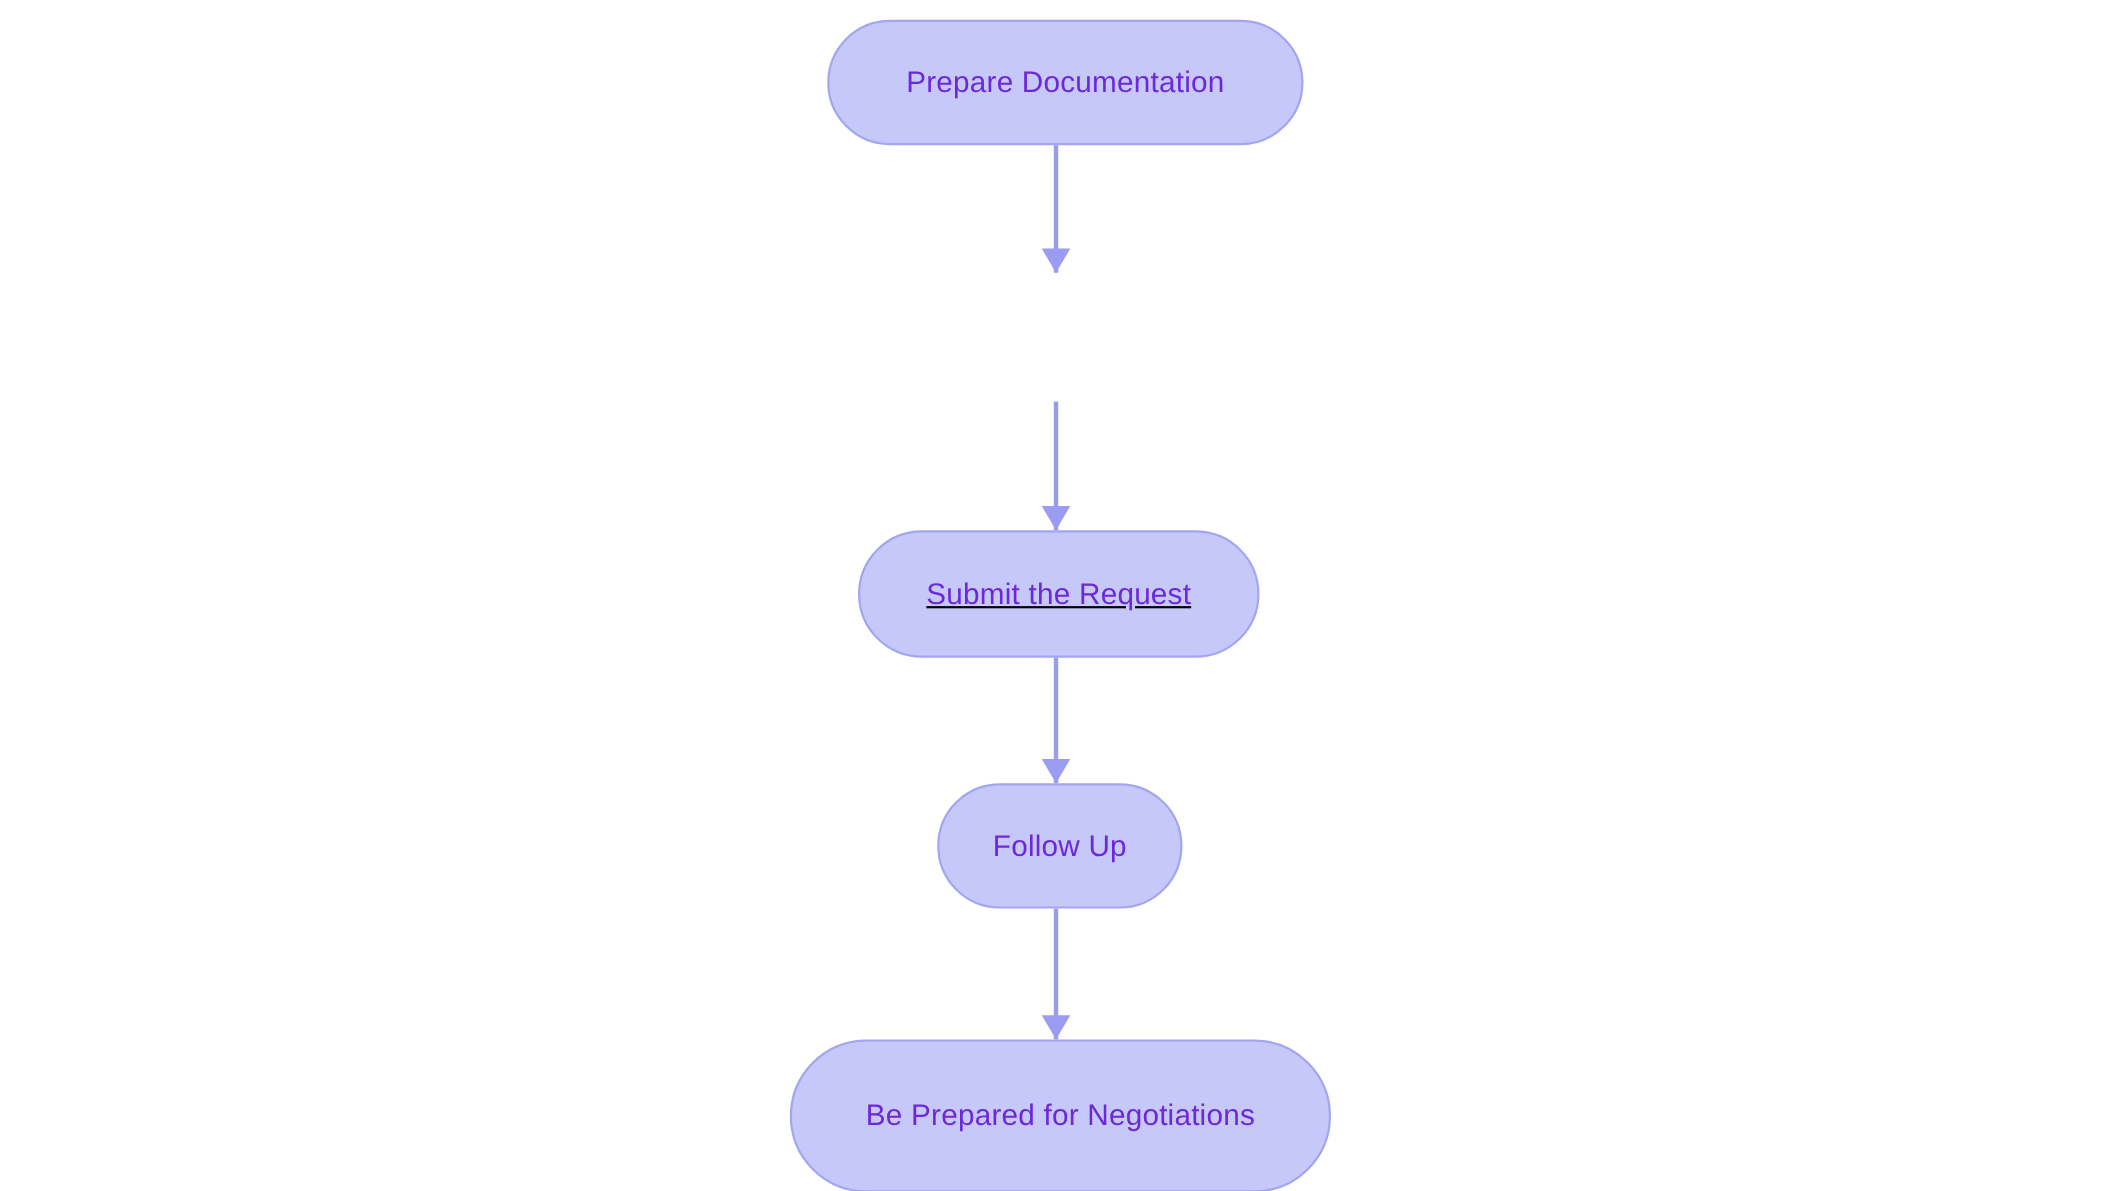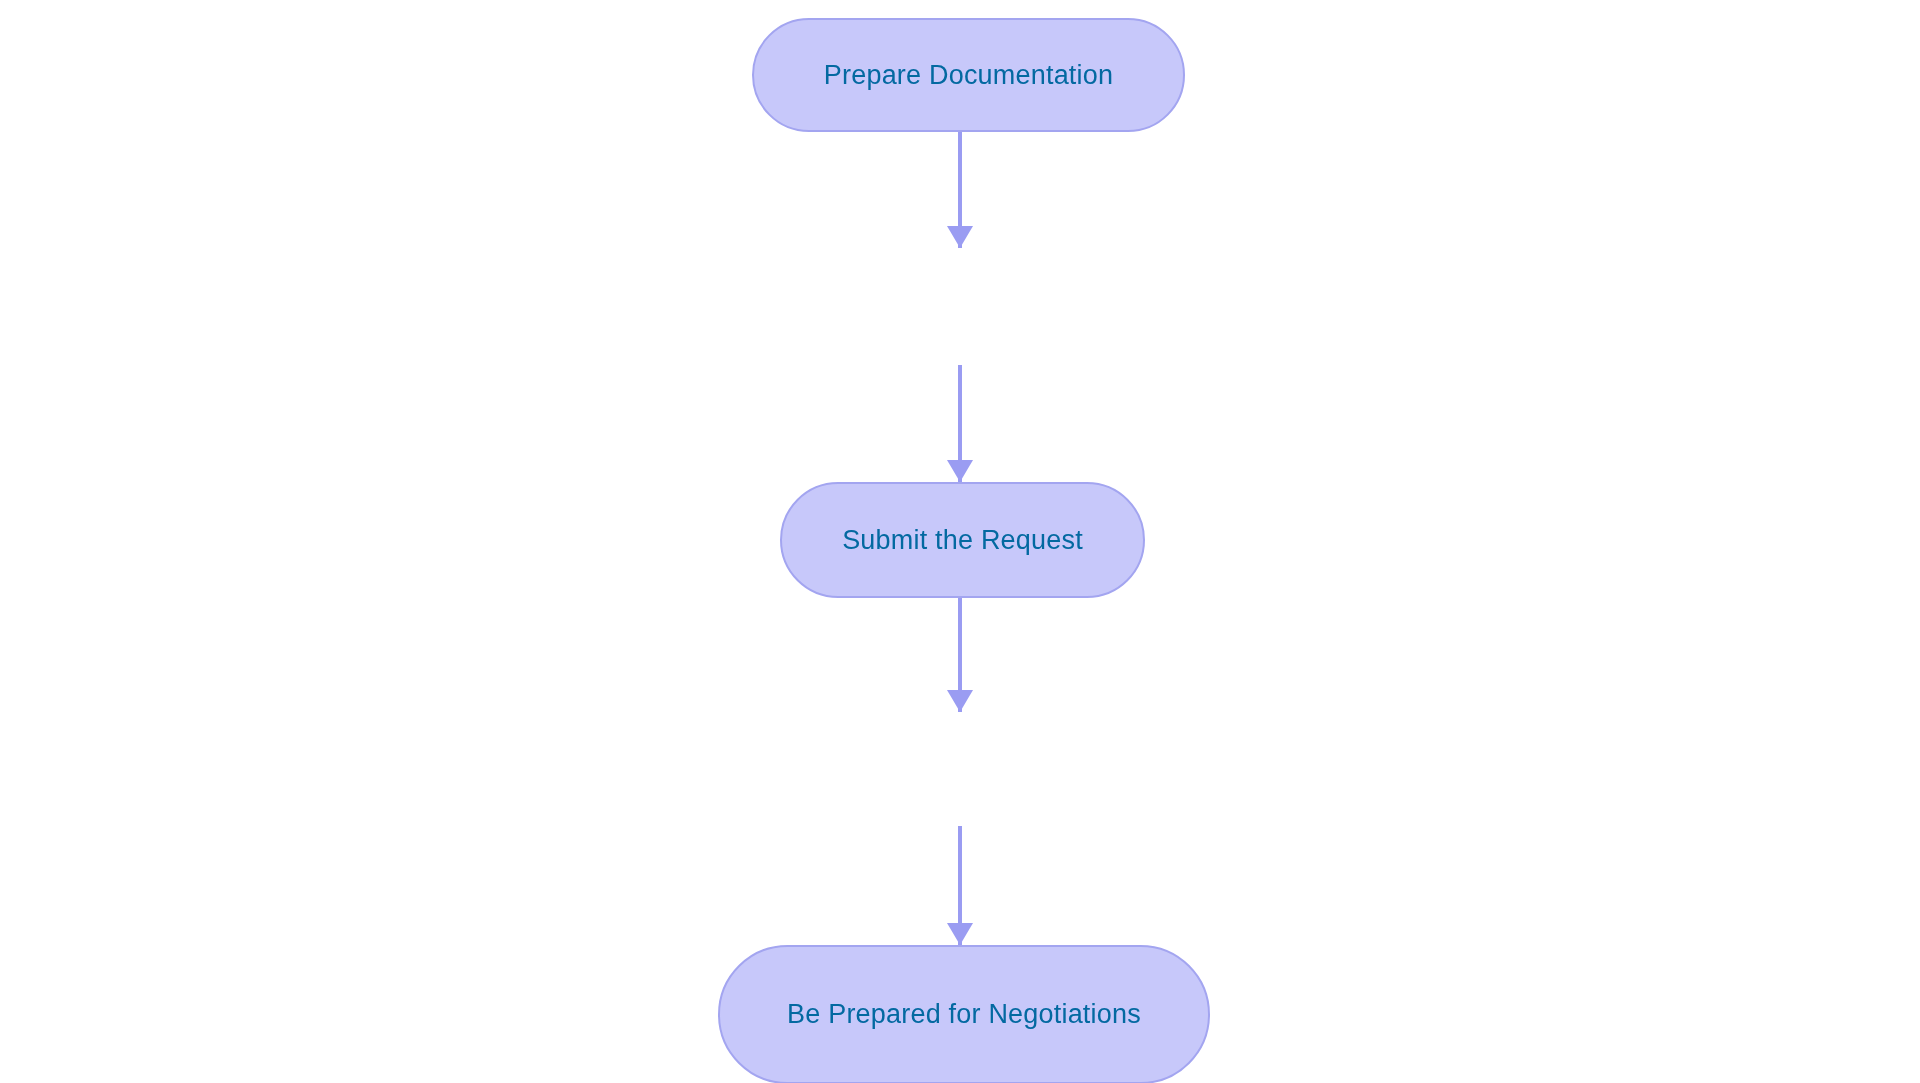--- a/index.html
+++ b/index.html
@@ -27,21 +27,21 @@
     display: flex;
     align-items: center;
     justify-content: center;
     background: #c7c8fa;
     border: 2px solid #a3a5f0;
     border-radius: 9999px;
     z-index: 2;
   }
 
   .flow-node-label {
-    color: #0369a1;
+    color: #6d28d9;
     font-family: "Liberation Sans", sans-serif;
     font-size: 27px;
     font-weight: 400;
     letter-spacing: 0.2px;
     line-height: 1;
     white-space: nowrap;
     text-align: center;
   }
 
   .flow-edge {
@@ -93,22 +93,25 @@
   <div class="flow-edge" style="left:947px; top:826px; width:26px; height:119px;">
     <div class="flow-edge-line" style="height:119px;"></div>
     <div class="flow-edge-arrowhead"></div>
   </div>
 
   <div class="flow-node" style="left:752px; top:18px; width:433px; height:114px;">
     <span class="flow-node-label">Prepare Documentation</span>
   </div>
 
 
-  <div class="flow-node" style="left:780px; top:482px; width:365px; height:116px;">
+  <div class="flow-node" style="left:780px; top:482px; width:365px; height:116px;text-decoration:underline;">
     <span class="flow-node-label">Submit the Request</span>
   </div>
 
+  <div class="flow-node" style="left:852px; top:712px; width:223px; height:114px;">
+    <span class="flow-node-label">Follow Up</span>
+  </div>
 
   <div class="flow-node" style="left:718px; top:945px; width:492px; height:139px;">
     <span class="flow-node-label">Be Prepared for Negotiations</span>
   </div>
 
 </div>
 
 </body></html>

